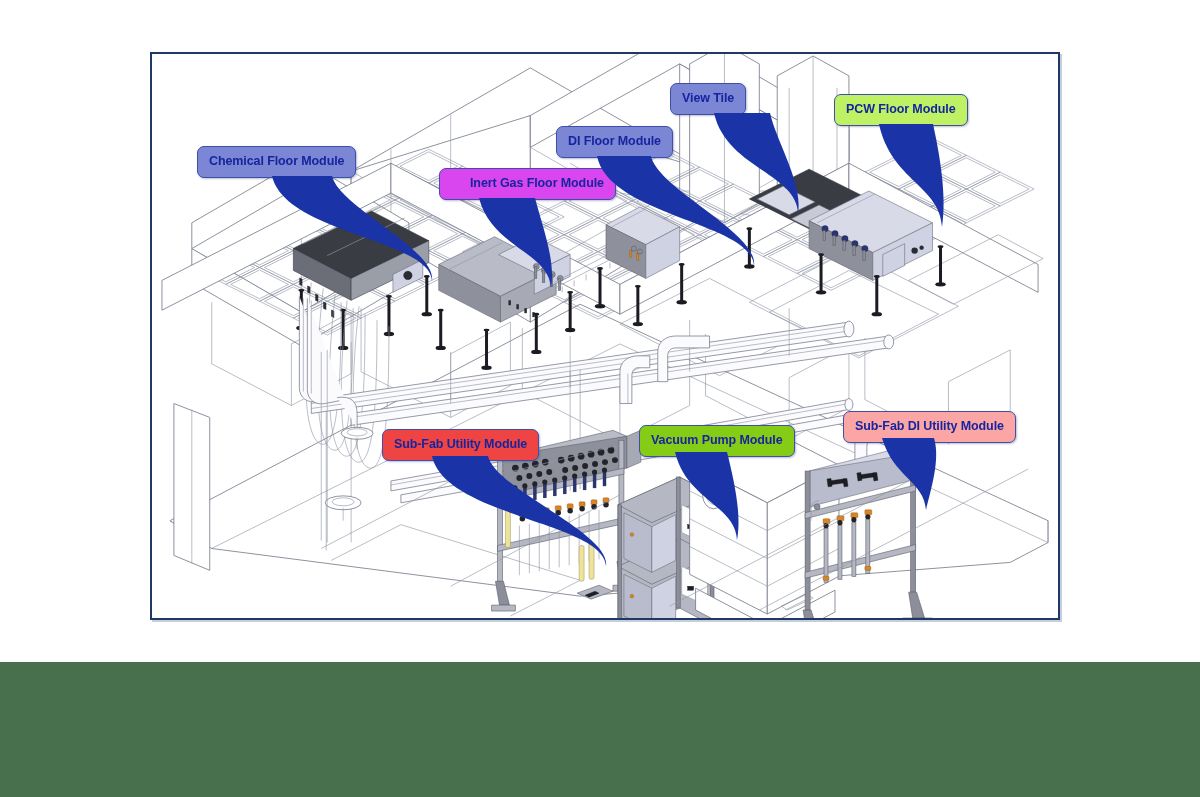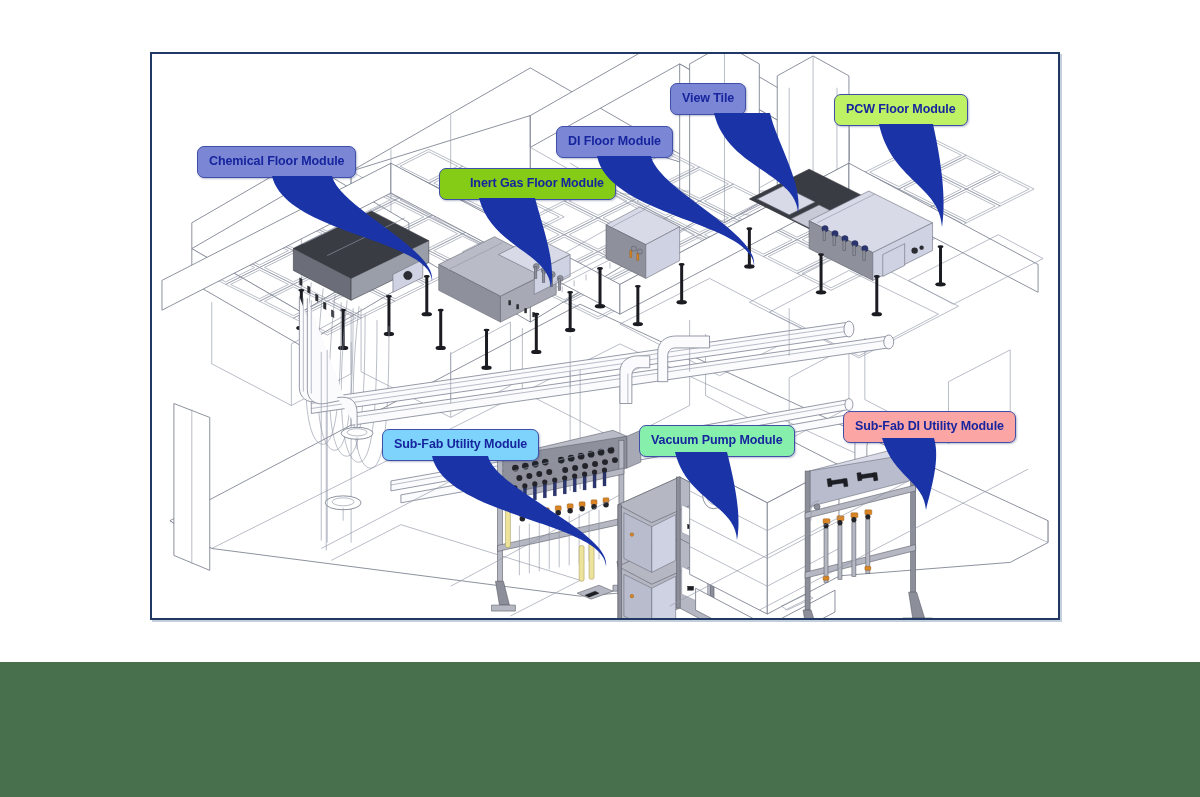--- a/index.html
+++ b/index.html
@@ -625,21 +625,21 @@
       <div class="callout" style="left: 45px; top: 92px;">
         <svg class="tail" width="240" height="170" style="left: 0px; top: 0px;">
           <path d="M75,30 C88.5,87.75 233,93 235,135 C240,103.5 142.5,61.5 135,30 Z" fill="#1a34a8"></path>
         </svg>
         <div class="box" style="background: rgb(123, 134, 212); border-color: rgb(63, 79, 168); color: rgb(22, 37, 158);">Chemical Floor Module</div>
       </div>
       <div class="callout" style="left: 287px; top: 114px;">
         <svg class="tail" width="240" height="170" style="left: 0px; top: 0px;">
           <path d="M40,30 C52.599999999999994,79.5 110,84 112,120 C117,93 103,57 96,30 Z" fill="#1a34a8"></path>
         </svg>
-        <div class="box" style="background: #84cc16; border-color: rgb(63, 79, 168); color: rgb(22, 37, 158); padding-left: 30px;">Inert Gas Floor Module</div>
+        <div class="box" style="background: #d946ef; border-color: rgb(63, 79, 168); color: rgb(22, 37, 158); padding-left: 30px;">Inert Gas Floor Module</div>
       </div>
       <div class="callout" style="left: 380px; top: 72px;">
         <svg class="tail" width="240" height="170" style="left: 0px; top: 0px;">
           <path d="M65,30 C77.15,90.5 220,96 222,140 C227,107 125.75,63 119,30 Z" fill="#1a34a8"></path>
         </svg>
         <div class="box" style="background: rgb(123, 134, 212); border-color: rgb(63, 79, 168); color: rgb(22, 37, 158); margin-left: 24px;">DI Floor Module</div>
       </div>
       <div class="callout" style="left: 518px; top: 29px;">
         <svg class="tail" width="240" height="170" style="left: 0px; top: 0px;">
           <path d="M44,30 C56.599999999999994,85 126,90 128,130 C133,100 107,60 100,30 Z" fill="#1a34a8"></path>
@@ -649,27 +649,27 @@
       <div class="callout" style="left: 682px; top: 40px;">
         <svg class="tail" width="240" height="170" style="left: 0px; top: 0px;">
           <path d="M45,30 C57.15,86.65 106,91.8 108,133 C113,102.1 105.75,60.9 99,30 Z" fill="#1a34a8"></path>
         </svg>
         <div class="box" style="background: #bef264; border-color: rgb(63, 79, 168); color: rgb(22, 37, 158);">PCW Floor Module</div>
       </div>
       <div class="callout" style="left: 230px; top: 375px;">
         <svg class="tail" width="240" height="170" style="left: 0px; top: 0px;">
           <path d="M50,27 C62.599999999999994,87.5 222,93 224,137 C229,104 113,60 106,27 Z" fill="#1a34a8"></path>
         </svg>
-        <div class="box" style="background: #7dd3fc; border-color: rgb(63, 79, 168); color: rgb(22, 37, 158);">Sub-Fab Utility Module</div>
+        <div class="box" style="background: #ef4444; border-color: rgb(63, 79, 168); color: rgb(22, 37, 158);">Sub-Fab Utility Module</div>
       </div>
       <div class="callout" style="left: 487px; top: 371px;">
         <svg class="tail" width="240" height="170" style="left: 0px; top: 0px;">
           <path d="M36,27 C47.7,75.4 96,79.8 98,115 C103,88.6 94.5,53.4 88,27 Z" fill="#1a34a8"></path>
         </svg>
-        <div class="box" style="background: #86efac; border-color: rgb(63, 79, 168); color: rgb(22, 37, 158);">Vacuum Pump Module</div>
+        <div class="box" style="background: #84cc16; border-color: rgb(63, 79, 168); color: rgb(22, 37, 158);">Vacuum Pump Module</div>
       </div>
       <div class="callout" style="left: 691px; top: 357px;">
         <svg class="tail" width="240" height="170" style="left: 0px; top: 0px;">
           <path d="M39,27 C50.7,66.6 81,70.2 83,99 C88,77.4 97.5,48.599999999999994 91,27 Z" fill="#1a34a8"></path>
         </svg>
         <div class="box" style="background: #fca5a5; border-color: rgb(63, 79, 168); color: rgb(22, 37, 158);">Sub-Fab DI Utility Module</div>
       </div>
     </div>
 
 </div>

